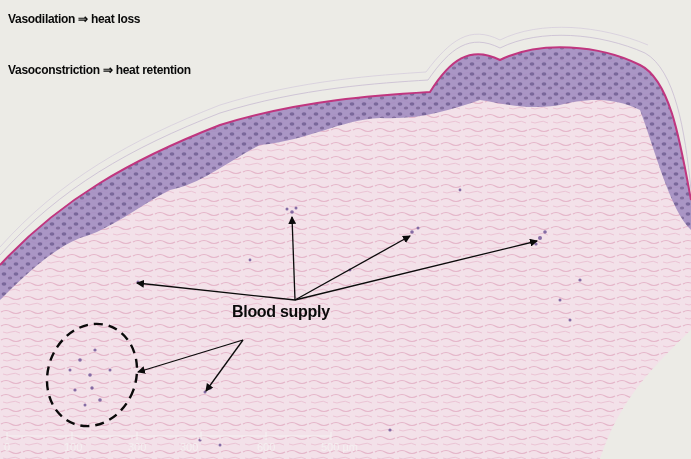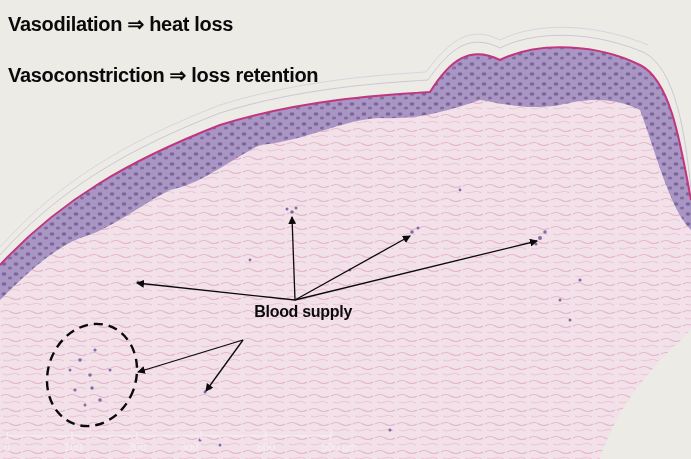--- a/index.html
+++ b/index.html
@@ -1,27 +1,27 @@
 <!DOCTYPE html>
 <html><head>
 <meta charset="utf-8">
 <style>
   html, body { margin: 0; padding: 0; }
   body { width: 691px; height: 459px; overflow: hidden; background: #ecebe6; }
   .stage { position: relative; width: 691px; height: 459px; overflow: hidden; }
   svg.tissue { position: absolute; left: 0; top: 0; }
   .caption {
     position: absolute; font-family: "Liberation Sans", sans-serif; font-weight: bold;
-    color: #0a0a0a; font-size: 20px; letter-spacing: -0.3px; white-space: nowrap;
+    color: #0a0a0a; font-size: 12px; letter-spacing: -0.3px; white-space: nowrap;
   }
   .cap1 { left: 8px; top: 12px; }
   .cap2 { left: 8px; top: 63px; }
   .label {
     position: absolute; font-family: "Liberation Sans", sans-serif; font-weight: bold;
-    color: #0a0a0a; font-size: 16px; text-align: right; line-height: 20px; letter-spacing: -0.3px;
+    color: #0a0a0a; font-size: 16px; text-align: left; line-height: 20px; letter-spacing: -0.3px;
   }
   .lbl-blood { left: 232px; top: 302px; width: 120px; }
   .scale-lbl {
     position: absolute; top: 441px; font-family: "Liberation Sans", sans-serif;
     font-size: 11px; color: #f5f2f2; opacity: 0.85;
   }
 </style>
 </head>
 <body>
 
@@ -102,21 +102,21 @@
       <line x1="7" y1="432" x2="7" y2="440"></line>
       <line x1="72" y1="432" x2="72" y2="440"></line>
       <line x1="137" y1="432" x2="137" y2="440"></line>
       <line x1="201" y1="432" x2="201" y2="440"></line>
       <line x1="266" y1="432" x2="266" y2="440"></line>
       <line x1="331" y1="432" x2="331" y2="440"></line>
     </g>
   </svg>
 
   <div class="caption cap1">Vasodilation ⇒ heat loss</div>
-  <div class="caption cap2">Vasoconstriction ⇒ loss retention</div>
+  <div class="caption cap2">Vasoconstriction ⇒ heat retention</div>
 
   <div class="label lbl-blood">
     <div>Blood supply</div>
   </div>
 
   <span class="scale-lbl" style="left:4px">0</span>
   <span class="scale-lbl" style="left:64px">100</span>
   <span class="scale-lbl" style="left:128px">300</span>
   <span class="scale-lbl" style="left:180px">300</span>
   <span class="scale-lbl" style="left:257px">600</span>

